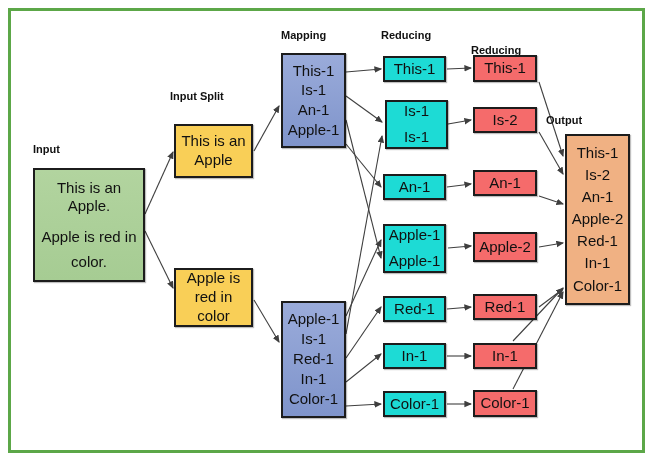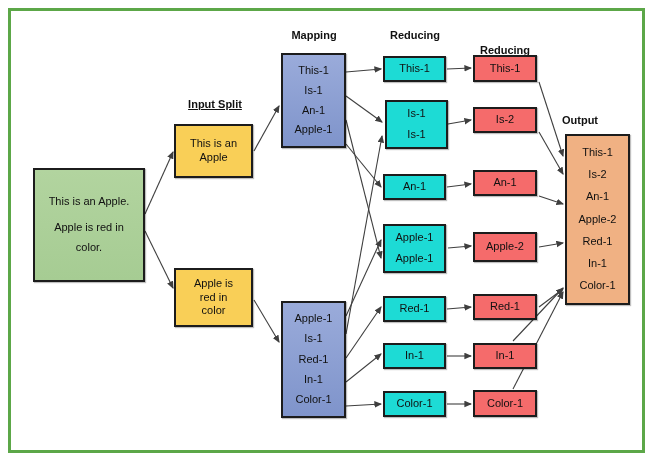--- a/index.html
+++ b/index.html
@@ -34,43 +34,43 @@
   }
   .node {
     position: absolute;
     box-sizing: border-box;
     border: 2px solid #1c1c1c;
     display: flex;
     flex-direction: column;
     align-items: center;
     justify-content: center;
     color: #111111;
-    font-size: 11px;
+    font-size: 15px;
     line-height: 1.25;
     text-align: center;
     box-shadow: 1px 1px 1px rgba(0,0,0,0.25);
   }
   .node .line { display: block; }
   .stage-label {
     position: absolute;
     font-size: 11px;
     font-weight: bold;
     color: #111111;
-    text-align: center;
+    text-align: left;
     white-space: nowrap;
   }
   
   .green  { background: linear-gradient(180deg,#b2d49f 0%,#a6cc93 100%); }
   .yellow { background: #f9cf57; }
   .blue   { background: linear-gradient(180deg,#9aabda 0%,#7f94cb 100%); }
   .cyan   { background: #1ddbd5; }
   .red    { background: #f56b6b; }
   .orange { background: #f0b183; }
 
-  .node.green  { font-size: 11px; }
+  .node.green  { font-size: 15px; }
   .node.blue   { justify-content: space-around; padding: 6px 0; }
   .node.orange { justify-content: space-around; padding: 6px 0; }
   .node.green  { justify-content: center; }
   .node.green .line { margin: 3px 0; }
   .node.yellow .line { margin: 0; }
 </style>
 </head>
 <body>
 
 <div id="canvas">
@@ -113,21 +113,22 @@
       <path d="M539,82 L563,156"></path>
       <path d="M539,132 L563,174"></path>
       <path d="M539,196 L563,204"></path>
       <path d="M539,247 L563,243"></path>
       <path d="M539,307 L563,289"></path>
       <path d="M513,341 L563,288"></path>
       <path d="M513,389 L563,292"></path>
     </g>
   </svg>
 
-  <div class="stage-label" style="left:170px; top:98px; width:90px;text-decoration:underline;">Input Split</div>
+  <div class="stage-label" style="left:33px; top:143px; width:112px;">Input</div>
+  <div class="stage-label" style="left:170px; top:90px; width:90px;">Input Split</div>
   <div class="stage-label" style="left:281px; top:29px; width:66px;">Mapping</div>
   <div class="stage-label" style="left:381px; top:29px; width:68px;">Reducing</div>
   <div class="stage-label" style="left:471px; top:44px; width:68px;">Reducing</div>
   <div class="stage-label" style="left:546px; top:114px; width:68px;">Output</div>
 
   <div class="node green" style="left:33px; top:168px; width:112px; height:114px;">
     <span class="line">This is an Apple.</span>
     <span class="line" style="margin-top:9px;">Apple is red in</span>
     <span class="line">color.</span>
   </div>

